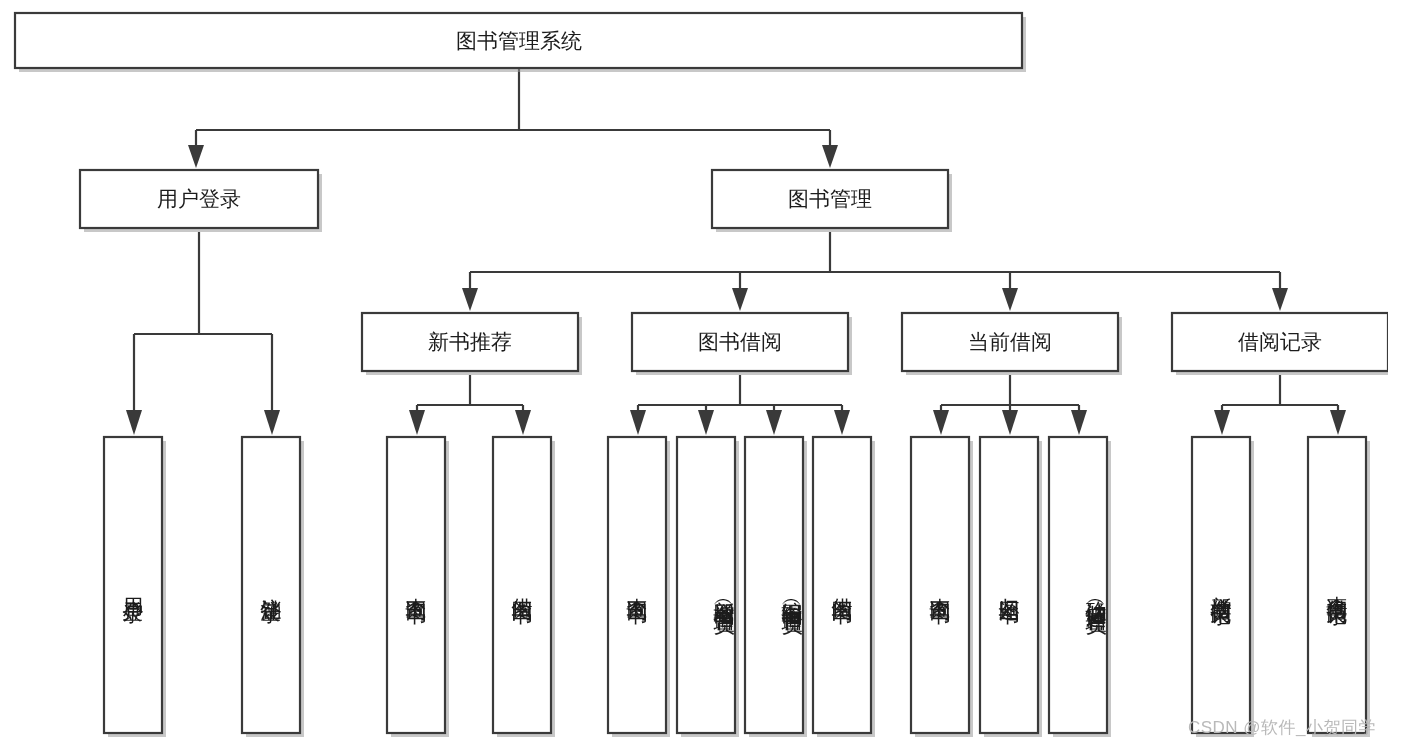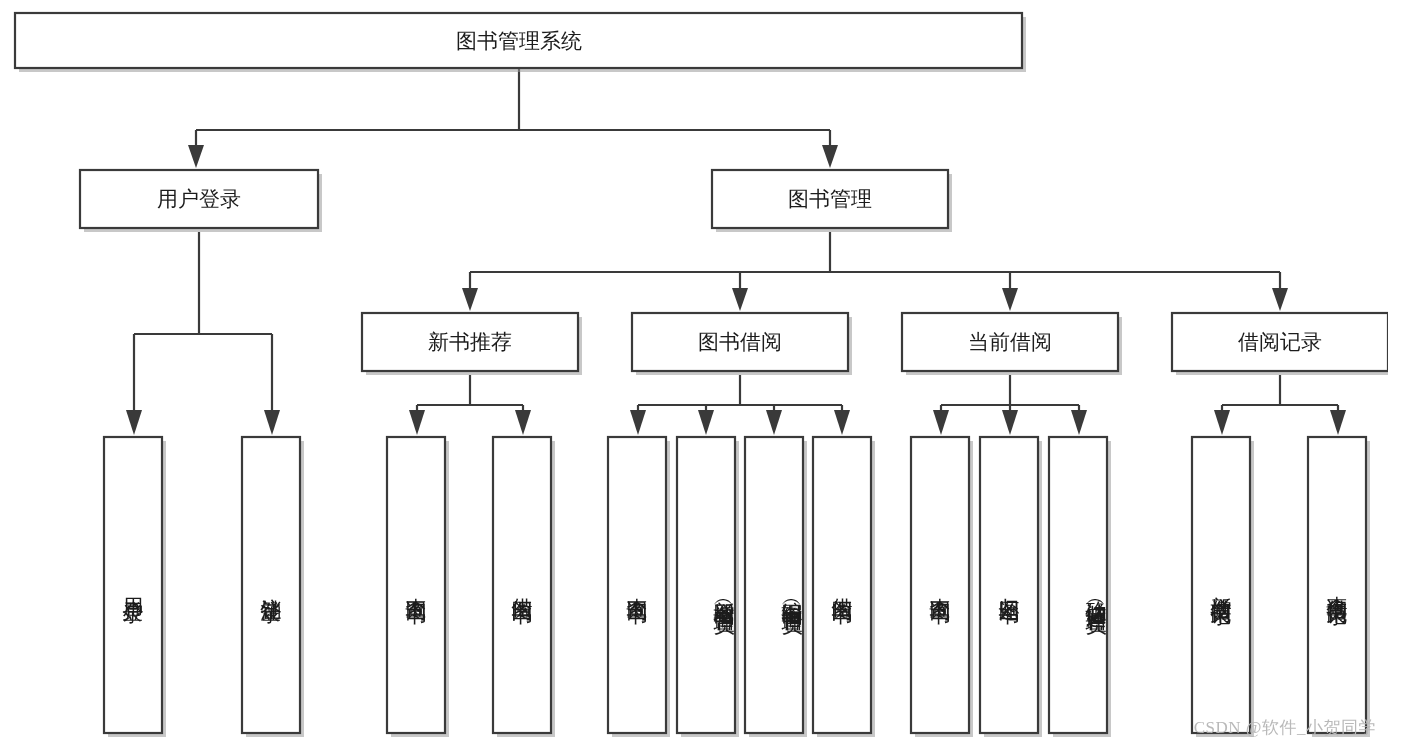--- a/index.html
+++ b/index.html
@@ -60,21 +60,21 @@
     line-height: 1.05;
     letter-spacing: 2px;
     color: #1c1c1c;
     white-space: nowrap;
     pointer-events: none;
   }
   .watermark {
     position: absolute;
     right: 12px;
     bottom: 8px;
-    font-family: Liberation Serif, serif;
+    font-family: Liberation Sans, sans-serif;
     font-size: 17px;
     color: #b9b9b9;
     letter-spacing: 0.5px;
     user-select: none;
   }
 </style>
 </head>
 <body>
 
 <div id="diagram-root">

